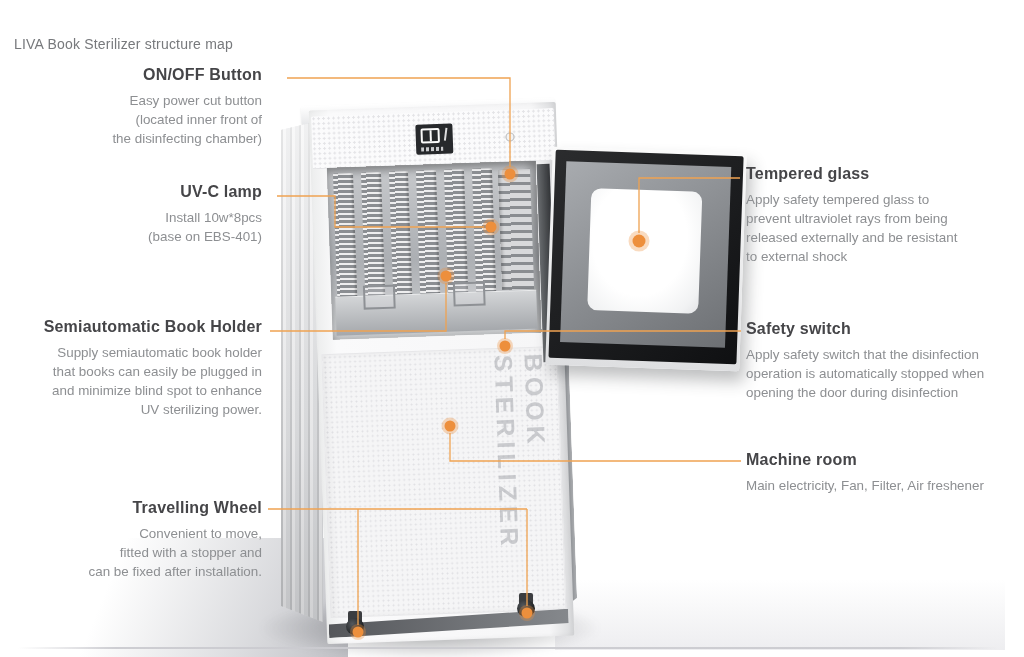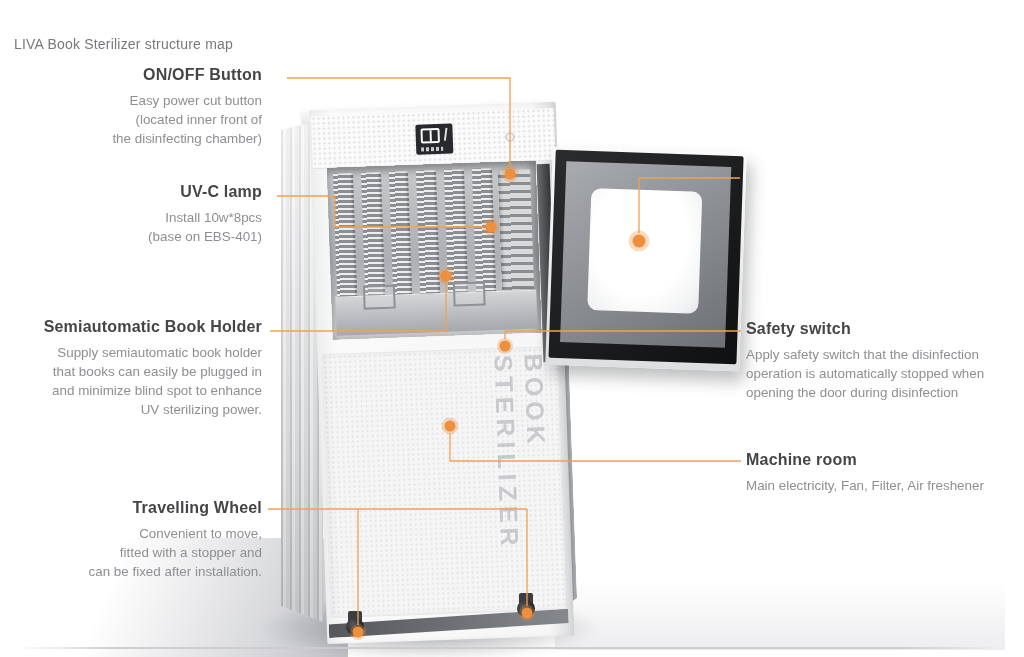--- a/index.html
+++ b/index.html
@@ -298,20 +298,27 @@
 and minimize blind spot to enhance
 UV sterilizing power.</p>
   </div>
   <div class="ann left" id="ann-wheel">
     <h3 class="ann-title">Travelling Wheel</h3>
     <p class="ann-desc">Convenient to move,
 fitted with a stopper and
 can be fixed after installation.</p>
   </div>
 
+  <div class="ann right" id="ann-glass">
+    <h3 class="ann-title">Tempered glass</h3>
+    <p class="ann-desc">Apply safety tempered glass to
+prevent ultraviolet rays from being
+released externally and be resistant
+to external shock</p>
+  </div>
   <div class="ann right" id="ann-switch">
     <h3 class="ann-title">Safety switch</h3>
     <p class="ann-desc">Apply safety switch that the disinfection
 operation is automatically stopped when
 opening the door during disinfection</p>
   </div>
   <div class="ann right" id="ann-room">
     <h3 class="ann-title">Machine room</h3>
     <p class="ann-desc">Main electricity, Fan, Filter, Air freshener</p>
   </div>

